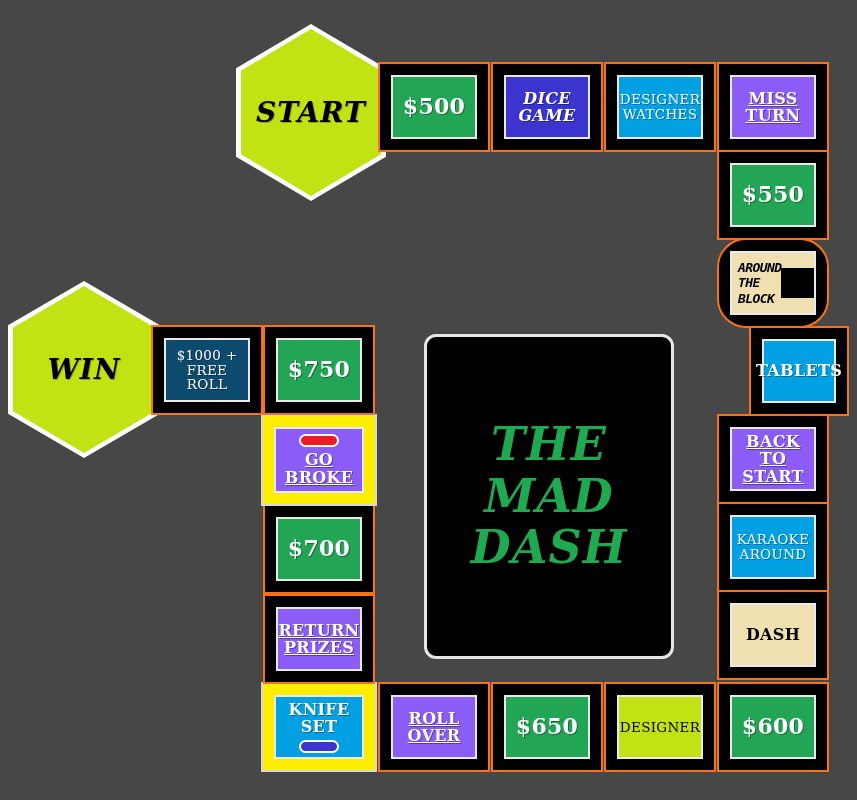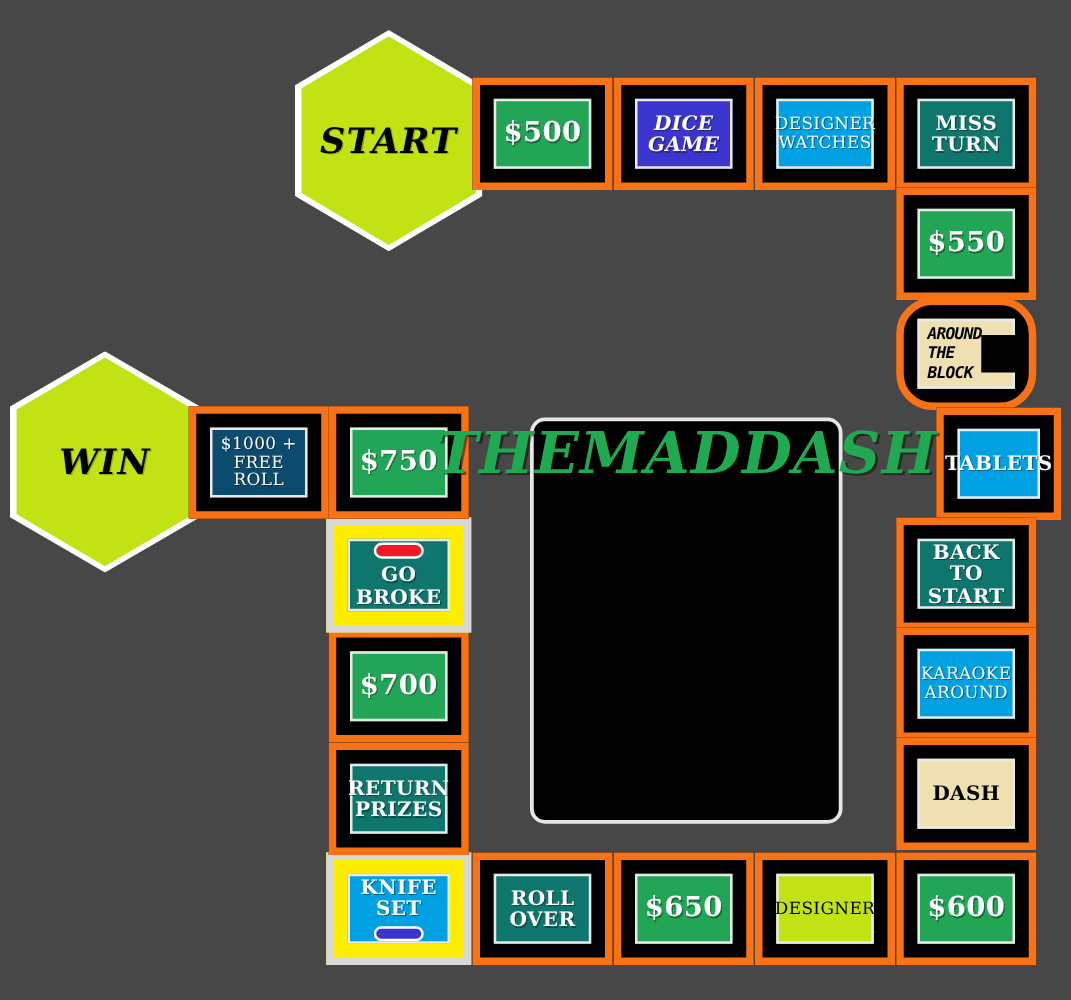--- a/index.html
+++ b/index.html
@@ -14,21 +14,21 @@
     background: #474747;
     overflow: hidden;
     font-family: "DejaVu Serif", serif;
   }
 
   
   .tile {
     position: absolute;
     box-sizing: border-box;
     background: #000000;
-    border: 6px solid #f97316;
+    border: 2px solid #f97316;
     display: flex;
     align-items: center;
     justify-content: center;
     padding: 11px;
   }
   .tile.frame-yellow { background: #fdee00; border-color: #d8d8d8; }
 
   .inner {
     box-sizing: border-box;
     width: 100%;
@@ -39,21 +39,21 @@
     align-items: center;
     justify-content: center;
     text-align: center;
     line-height: 1.08;
     letter-spacing: 0.3px;
   }
 
   
   .fill-green   { background: #22a košice; }
   .fill-green   { background: #22a555; color: #ffffff; }
-  .fill-red     { background: #0f766e; color: #ffffff; }
+  .fill-red     { background: #8b5cf6; color: #ffffff; text-decoration: underline; }
   .fill-blue    { background: #00a0e3; color: #ffffff; }
   .fill-indigo  { background: #3b34cf; color: #ffffff; }
   .fill-lime    { background: #c2e213; color: #000000; }
   .fill-brown   { background: #0c4a6e; color: #ffffff; }
   .fill-cream   { background: #eee0b1; color: #000000; }
 
   
   .t-money {
     font-weight: bold;
     font-size: 22px;
@@ -144,21 +144,22 @@
     position: absolute;
     left: 424px;
     top: 334px;
     width: 250px;
     height: 325px;
     box-sizing: border-box;
     background: #000000;
     border: 3px solid #e6e6e6;
     border-radius: 12px;
     display: flex;
-    flex-direction: row;
+    flex-direction: column;
+    align-items: center;
     justify-content: center;
   }
   #center-panel .ttl {
     color: #1faa51;
     font-style: italic;
     font-weight: bold;
     font-size: 46px;
     line-height: 1.12;
     letter-spacing: 1px;
     text-align: center;

